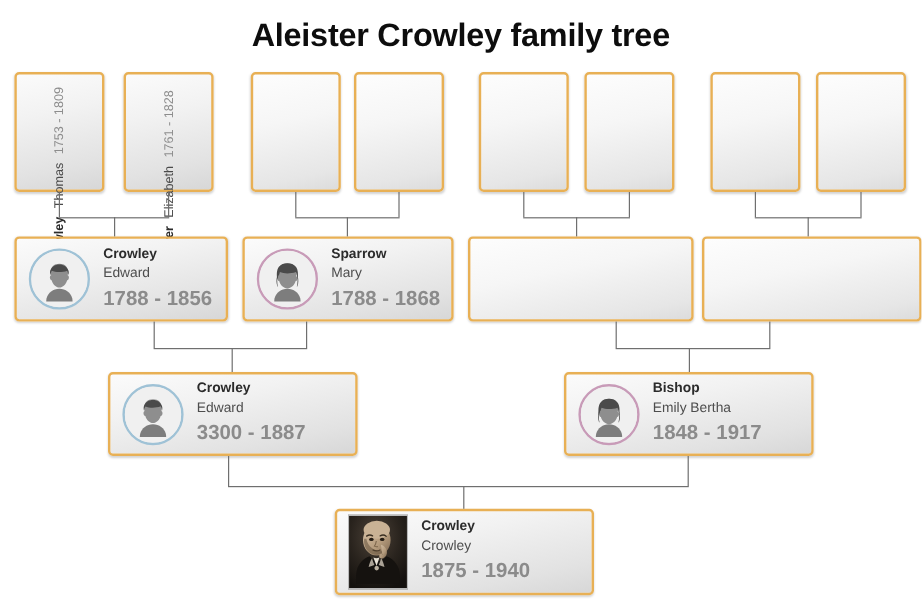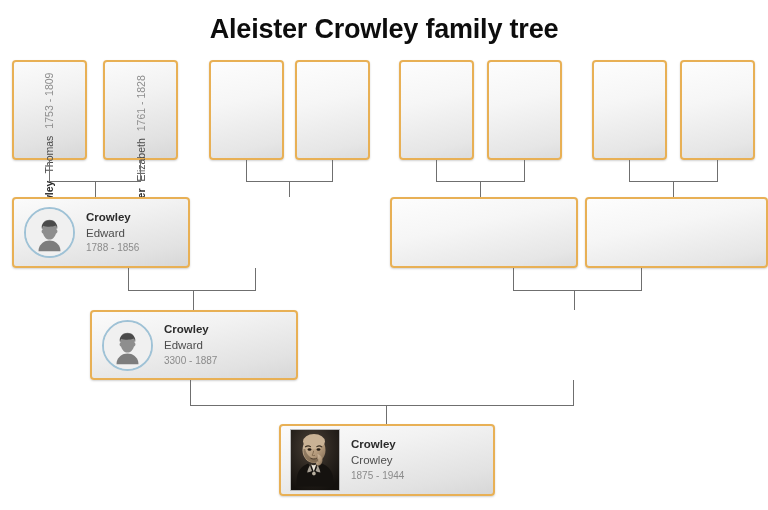--- a/index.html
+++ b/index.html
@@ -54,21 +54,21 @@
   .avatar.female{border-color:#c89bb8;}
   .avatar svg{position:absolute;left:0;top:0;width:100%;height:100%;}
   .photo{
     flex:0 0 auto;width:48px;height:60px;margin-left:9px;
     border:1px solid #b9b9b9;background:#1c1712;position:relative;overflow:hidden;
   }
   .photo svg{position:absolute;left:0;top:0;width:100%;height:100%;}
   .ptext{margin-left:11px;line-height:1.38;}
   .ptext .sn{font-size:11.5px;font-weight:bold;color:#2b2b2b;}
   .ptext .gn{font-size:11.5px;color:#4d4d4d;}
-  .ptext .dt{font-size:10px;color:#8b8b8b;}
+  .ptext .dt{font-size:17px;color:#8b8b8b;font-weight:bold;}
 
   
   .ln{position:absolute;background:#6f6f6f;}
   .lnv{width:1px;}
   .lnh{height:1px;}
 </style>
 </head>
 <body>
 
 <div id="stage">
@@ -111,40 +111,74 @@
         <path d="M24 32.2c-5.3 0-9.7 3.4-10.9 8.2-.2.9-.3 1.8-.3 2.7h22.4c0-.9-.1-1.8-.3-2.7-1.2-4.8-5.6-8.2-10.9-8.2z" fill="#7d7d7d"></path>
       </svg>
     </div>
     <div class="ptext">
       <div class="sn">Crowley</div>
       <div class="gn">Edward</div>
       <div class="dt">1788 - 1856</div>
     </div>
   </div>
 
+  <div class="node pcard" style="left:202px;top:197px;width:176px;height:71px;">
+    <div class="avatar female">
+      <svg viewBox="0 0 48 48" preserveAspectRatio="xMidYMid slice">
+        <rect width="48" height="48" fill="#f0f0f0"></rect>
+        <path d="M24 10.5c-4.9 0-7.8 3.2-7.8 7.8 0 1.2.1 2.4.4 3.4-.7.3-1.1 1-1.1 1.9 0 1.3.7 2.3 1.6 2.4.9 3.4 3.6 6 6.9 6s6-2.6 6.9-6c.9-.1 1.6-1.1 1.6-2.4 0-.9-.4-1.6-1.1-1.9.3-1 .4-2.2.4-3.4 0-4.6-2.9-7.8-7.8-7.8z" fill="#8e8e8e"></path>
+        <path d="M15.4 24.5c-.6-3.6-.8-8.1 1.4-10.9 1.7-2.2 4.2-3.1 7.2-3.1s5.5.9 7.2 3.1c2.2 2.8 2 7.3 1.4 10.9-.3-2.2-.6-4.6-1.3-6.4-2.3.9-5 1.2-7.3 1.2-2.4 0-4.6-.4-6.4-1.2l-.3 1.2c-.1.4-.3.9-.5 1.4-.5 1.3-1 2.6-1.4 3.8z" fill="#4a4a4a"></path>
+        <path d="M15.9 19.8c-1.1 2.3-1.5 5.6-1 8.3.2 1.2.6 2.2 1.1 2.9-.9-3.5-.9-8 0-11.1z" fill="#4a4a4a"></path>
+        <path d="M32.1 19.8c1.1 2.3 1.5 5.6 1 8.3-.2 1.2-.6 2.2-1.1 2.9.9-3.5.9-8 .1-11.1z" fill="#4a4a4a"></path>
+        <path d="M24 32.2c-5.3 0-9.7 3.4-10.9 8.2-.2.9-.3 1.8-.3 2.7h22.4c0-.9-.1-1.8-.3-2.7-1.2-4.8-5.6-8.2-10.9-8.2z" fill="#7d7d7d"></path>
+      </svg>
+    </div>
+    <div class="ptext">
+      <div class="sn">Sparrow</div>
+      <div class="gn">Mary</div>
+      <div class="dt">1788 - 1868</div>
+    </div>
+  </div>
 
   <div class="node empty" style="left:390px;top:197px;width:188px;height:71px;"></div>
   <div class="node empty" style="left:585px;top:197px;width:183px;height:71px;"></div>
 
   <div class="node pcard" style="left:90px;top:310px;width:208px;height:70px;">
     <div class="avatar">
       <svg viewBox="0 0 48 48" preserveAspectRatio="xMidYMid slice">
         <rect width="48" height="48" fill="#f0f0f0"></rect>
         <path d="M24 11c-4.8 0-7.4 2.9-7.4 7 0 1 .1 2 .4 2.9-.7.3-1.1 1-1.1 1.9 0 1.3.7 2.3 1.6 2.4.9 3.4 3.6 6 6.5 6s5.6-2.6 6.5-6c.9-.1 1.6-1.1 1.6-2.4 0-.9-.4-1.6-1.1-1.9.3-.9.4-1.9.4-2.9 0-4.1-2.6-7-7.4-7z" fill="#8e8e8e"></path>
         <path d="M16.3 16.6c1.4-3.2 4.2-5 7.7-5 3.6 0 6.4 1.9 7.7 5.2.5 1.3.2 3.1-.1 4.1-.1-1.6-.4-3.1-1-4-2 .9-4.7 1.2-6.9 1.2-2.3 0-4.5-.3-6.2-1.1-.6 1-.9 2.4-1 4-.4-1.1-.7-3-.2-4.4z" fill="#4a4a4a"></path>
         <path d="M24 32.2c-5.3 0-9.7 3.4-10.9 8.2-.2.9-.3 1.8-.3 2.7h22.4c0-.9-.1-1.8-.3-2.7-1.2-4.8-5.6-8.2-10.9-8.2z" fill="#7d7d7d"></path>
       </svg>
     </div>
     <div class="ptext">
       <div class="sn">Crowley</div>
       <div class="gn">Edward</div>
       <div class="dt">3300 - 1887</div>
     </div>
   </div>
 
+  <div class="node pcard" style="left:470px;top:310px;width:208px;height:70px;">
+    <div class="avatar female">
+      <svg viewBox="0 0 48 48" preserveAspectRatio="xMidYMid slice">
+        <rect width="48" height="48" fill="#f0f0f0"></rect>
+        <path d="M24 10.5c-4.9 0-7.8 3.2-7.8 7.8 0 1.2.1 2.4.4 3.4-.7.3-1.1 1-1.1 1.9 0 1.3.7 2.3 1.6 2.4.9 3.4 3.6 6 6.9 6s6-2.6 6.9-6c.9-.1 1.6-1.1 1.6-2.4 0-.9-.4-1.6-1.1-1.9.3-1 .4-2.2.4-3.4 0-4.6-2.9-7.8-7.8-7.8z" fill="#8e8e8e"></path>
+        <path d="M15.4 24.5c-.6-3.6-.8-8.1 1.4-10.9 1.7-2.2 4.2-3.1 7.2-3.1s5.5.9 7.2 3.1c2.2 2.8 2 7.3 1.4 10.9-.3-2.2-.6-4.6-1.3-6.4-2.3.9-5 1.2-7.3 1.2-2.4 0-4.6-.4-6.4-1.2l-.3 1.2c-.1.4-.3.9-.5 1.4-.5 1.3-1 2.6-1.4 3.8z" fill="#4a4a4a"></path>
+        <path d="M15.9 19.8c-1.1 2.3-1.5 5.6-1 8.3.2 1.2.6 2.2 1.1 2.9-.9-3.5-.9-8 0-11.1z" fill="#4a4a4a"></path>
+        <path d="M32.1 19.8c1.1 2.3 1.5 5.6 1 8.3-.2 1.2-.6 2.2-1.1 2.9.9-3.5.9-8 .1-11.1z" fill="#4a4a4a"></path>
+        <path d="M24 32.2c-5.3 0-9.7 3.4-10.9 8.2-.2.9-.3 1.8-.3 2.7h22.4c0-.9-.1-1.8-.3-2.7-1.2-4.8-5.6-8.2-10.9-8.2z" fill="#7d7d7d"></path>
+      </svg>
+    </div>
+    <div class="ptext">
+      <div class="sn">Bishop</div>
+      <div class="gn">Emily Bertha</div>
+      <div class="dt">1848 - 1917</div>
+    </div>
+  </div>
 
   <div class="node pcard" style="left:279px;top:424px;width:216px;height:72px;">
     <div class="photo">
       <svg viewBox="0 0 48 60" preserveAspectRatio="xMidYMid slice">
         <defs>
           <radialGradient id="bgph" cx="45%" cy="28%" r="78%">
             <stop offset="0%" stop-color="#4c4238"></stop>
             <stop offset="55%" stop-color="#2a241e"></stop>
             <stop offset="100%" stop-color="#14110e"></stop>
           </radialGradient>
@@ -167,21 +201,21 @@
         <path d="M17 33.5c-5.5 2.1-9.3 6.3-10.6 11.6-.8 3.3-.9 7.4-.6 11.3h36.4c.3-3.9.2-8-.6-11.3-1.3-5.3-5.1-9.5-10.6-11.6-2 2.6-4.3 4-6.9 4-2.7 0-5-1.4-7.1-4z" fill="#15120f"></path>
         <path d="M20.2 34.6c.9 2.4 1.6 4.6 2.6 6.8.9-2.2 1.6-4.4 2.4-6.8-.8.4-1.6.6-2.5.6-.9 0-1.7-.2-2.5-.6z" fill="#e8e2d6"></path>
         <path d="M19 35.2c-1.4 2.2-2.3 4.7-2.8 7.3 1.7-.4 3.3-.9 4.8-1.6-.8-1.9-1.5-3.8-2-5.7z" fill="#cfc7b8" opacity="0.8"></path>
         <path d="M26.6 35.2c1.4 2.2 2.3 4.7 2.8 7.3-1.7-.4-3.3-.9-4.8-1.6.8-1.9 1.5-3.8 2-5.7z" fill="#cfc7b8" opacity="0.8"></path>
         <path d="M22.8 41.5c.9 0 1.7.6 1.9 1.5.2 1-.3 2-1.2 2.3-.9.3-1.9-.2-2.3-1.1-.4-1 .1-2.1 1-2.5.2-.1.4-.2.6-.2z" fill="#b9b0a0"></path>
       </svg>
     </div>
     <div class="ptext">
       <div class="sn">Crowley</div>
       <div class="gn">Crowley</div>
-      <div class="dt">1875 - 1944</div>
+      <div class="dt">1875 - 1940</div>
     </div>
   </div>
 
   <div class="ln lnv" style="left:49px;top:160px;height:21px;"></div>
   <div class="ln lnv" style="left:140px;top:160px;height:21px;"></div>
   <div class="ln lnh" style="left:49px;top:181px;width:92px;"></div>
   <div class="ln lnv" style="left:95px;top:181px;height:16px;"></div>
 
   <div class="ln lnv" style="left:246px;top:160px;height:21px;"></div>
   <div class="ln lnv" style="left:332px;top:160px;height:21px;"></div>

